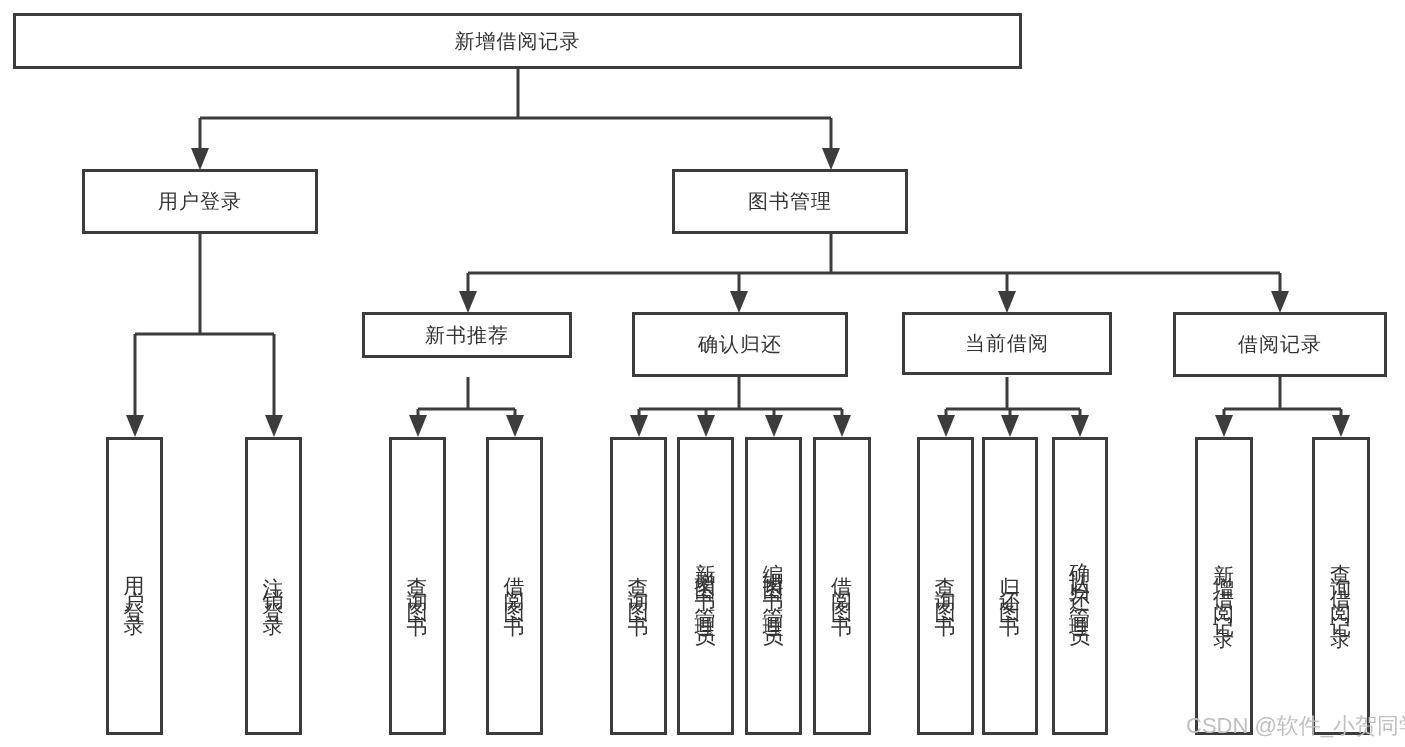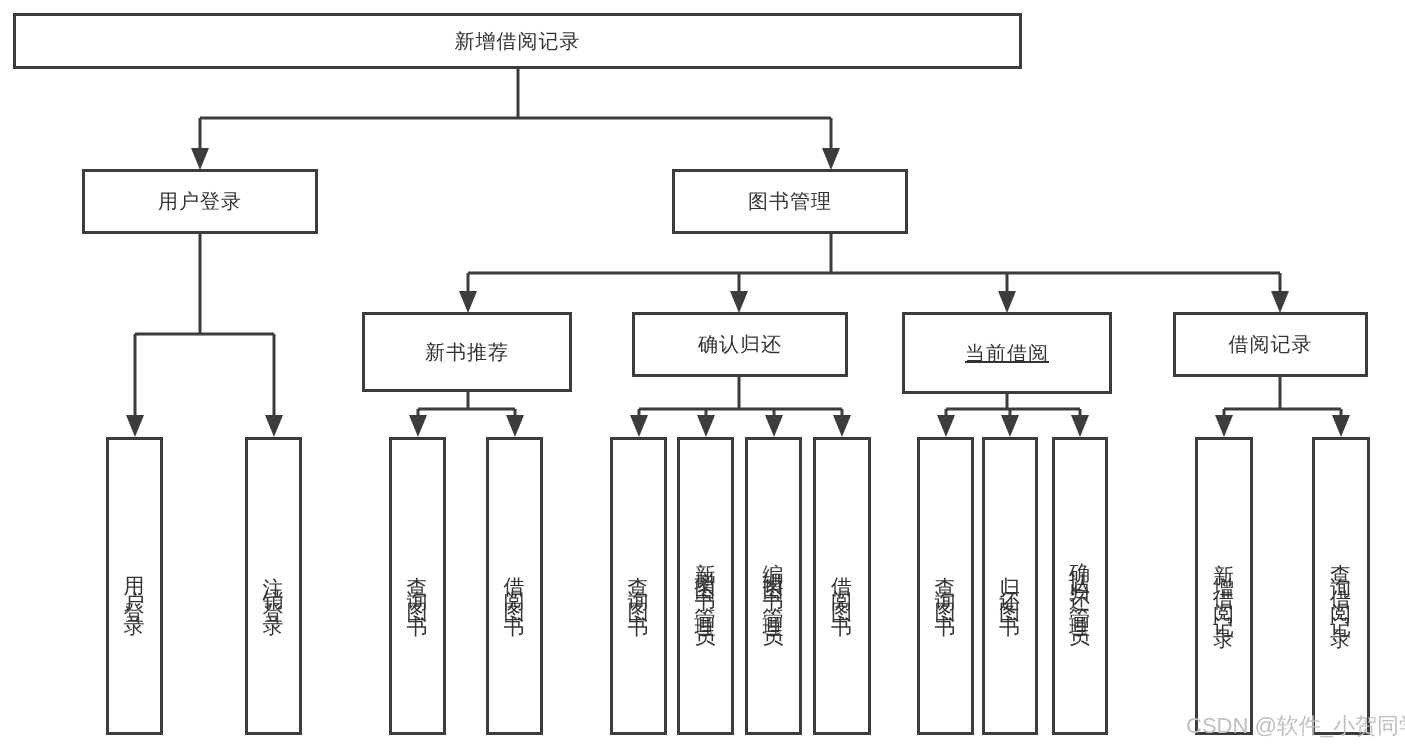--- a/index.html
+++ b/index.html
@@ -95,24 +95,24 @@
       <polygon points="1215,415 1233,415 1224,437"></polygon>
       <polygon points="1332,415 1350,415 1341,437"></polygon>
     </g>
   </svg>
 
   <div class="box hbox" style="left:13px; top:13px; width:1009px; height:56px;">新增借阅记录</div>
 
   <div class="box hbox" style="left:82px; top:169px; width:236px; height:65px;">用户登录</div>
   <div class="box hbox" style="left:672px; top:169px; width:236px; height:65px;">图书管理</div>
 
-  <div class="box hbox" style="left:362px; top:312px; width:210px; height:80px;">新书推荐</div>
+  <div class="box hbox" style="left:362px; top:312px; width:210px; height:46px;">新书推荐</div>
   <div class="box hbox" style="left:632px; top:312px; width:216px; height:65px;">确认归还</div>
-  <div class="box hbox" style="left:902px; top:312px; width:210px; height:82px;text-decoration:underline;">当前借阅</div>
-  <div class="box hbox" style="left:1173px; top:312px; width:195px; height:65px;">借阅记录</div>
+  <div class="box hbox" style="left:902px; top:312px; width:210px; height:63px;">当前借阅</div>
+  <div class="box hbox" style="left:1173px; top:312px; width:214px; height:65px;">借阅记录</div>
 
   <div class="box vbox" style="left:106px; top:437px; width:57px; height:298px;">
     <span class="vtext">用户登录</span>
   </div>
   <div class="box vbox" style="left:245px; top:437px; width:57px; height:298px;">
     <span class="vtext">注销登录</span>
   </div>
 
   <div class="box vbox" style="left:389px; top:437px; width:57px; height:298px;">
     <span class="vtext">查询图书</span>

